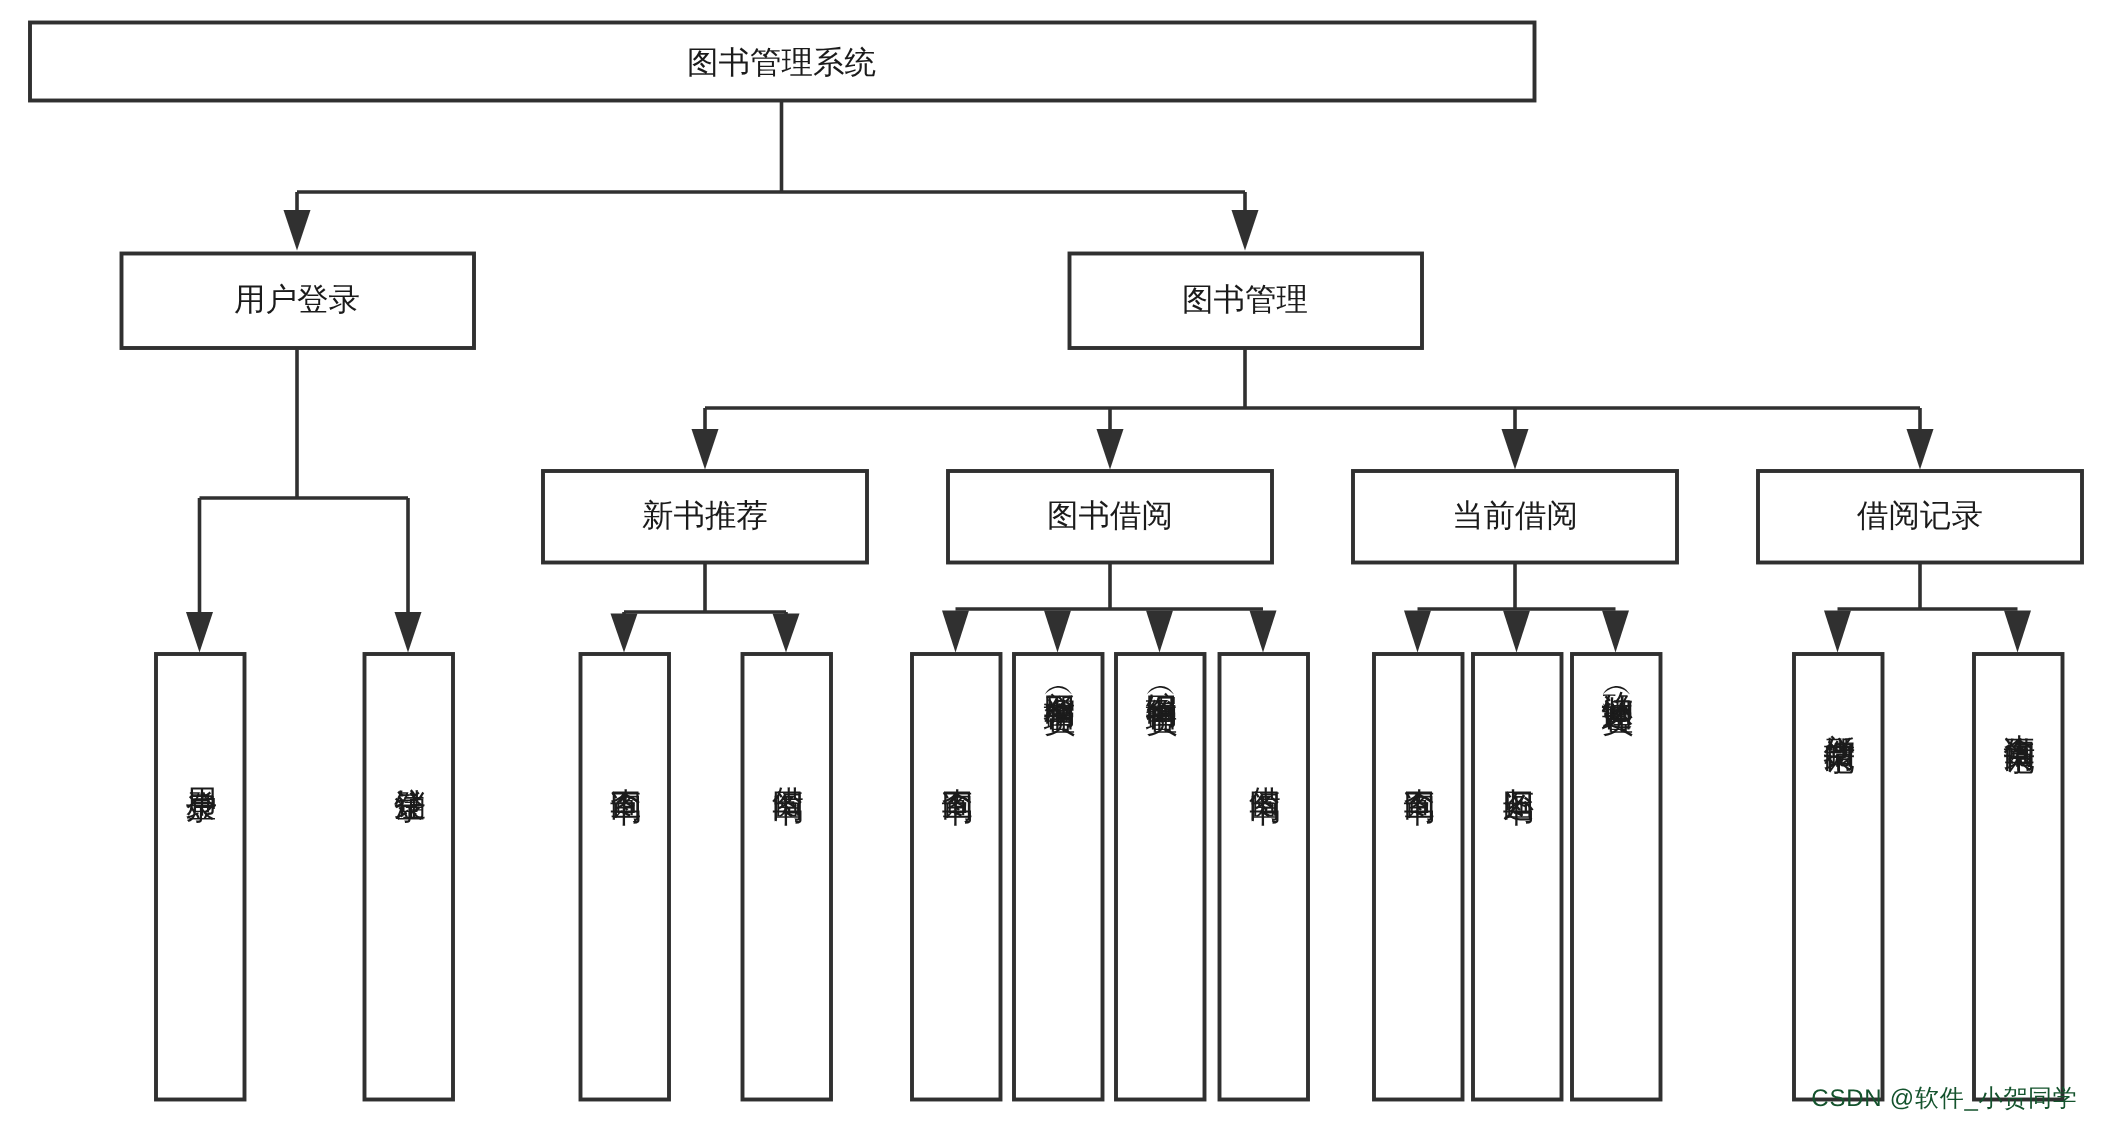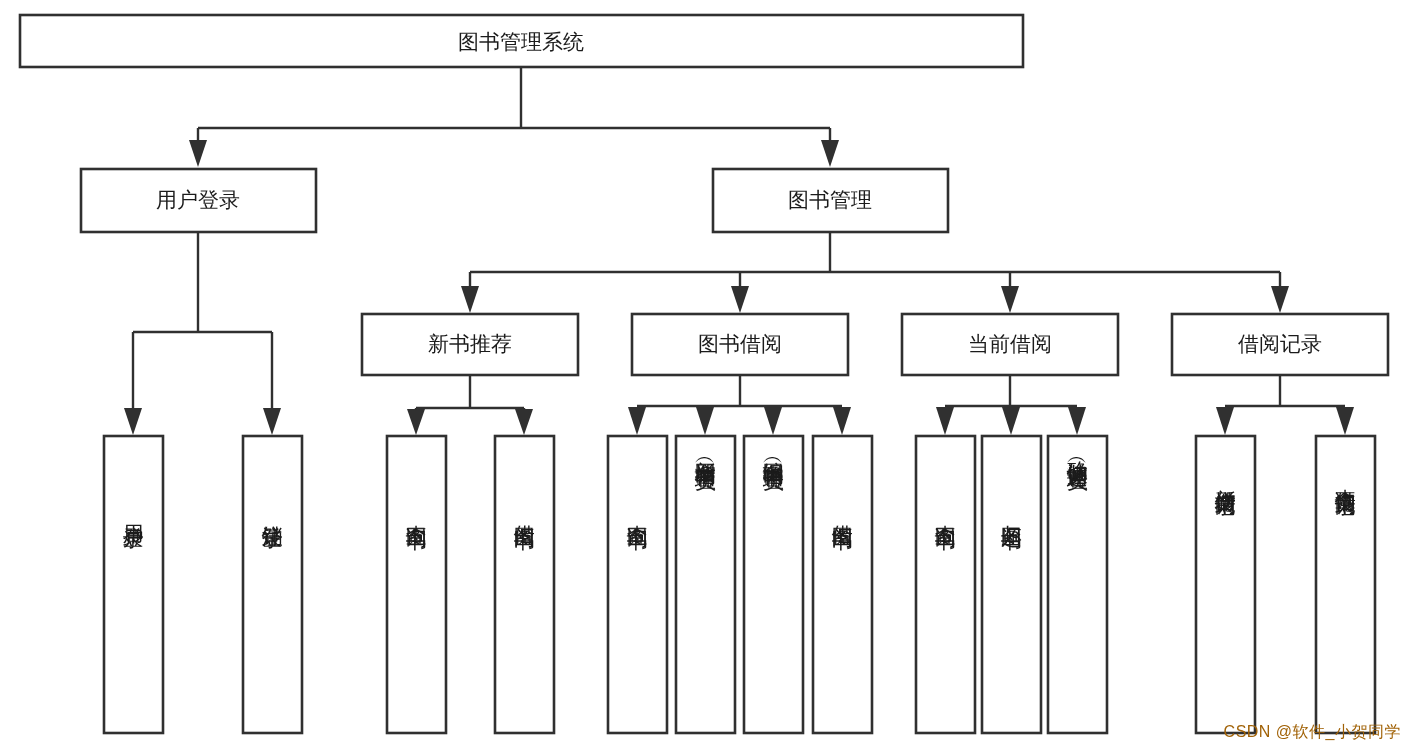--- a/index.html
+++ b/index.html
@@ -58,25 +58,25 @@
     line-height: 1.08;
     letter-spacing: 1.5px;
     color: #1b1b1b;
     white-space: nowrap;
     transform: translateX(-50%);
     text-align: center;
     pointer-events: none;
   }
   .watermark {
     position: absolute;
-    right: 4px;
+    right: 20px;
     bottom: 4px;
     font-family: "Liberation Sans", sans-serif;
     font-size: 16px;
-    color: #a16207;
+    color: #14532d;
     letter-spacing: 0.5px;
     white-space: nowrap;
   }
 </style>
 </head>
 <body>
 
 <div id="diagram-root">
 
   <svg class="canvas" viewBox="0 0 1405 747">

